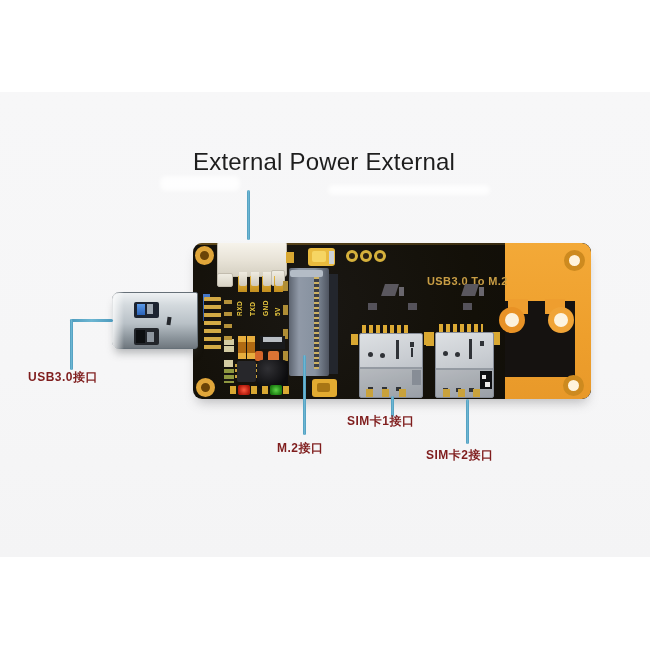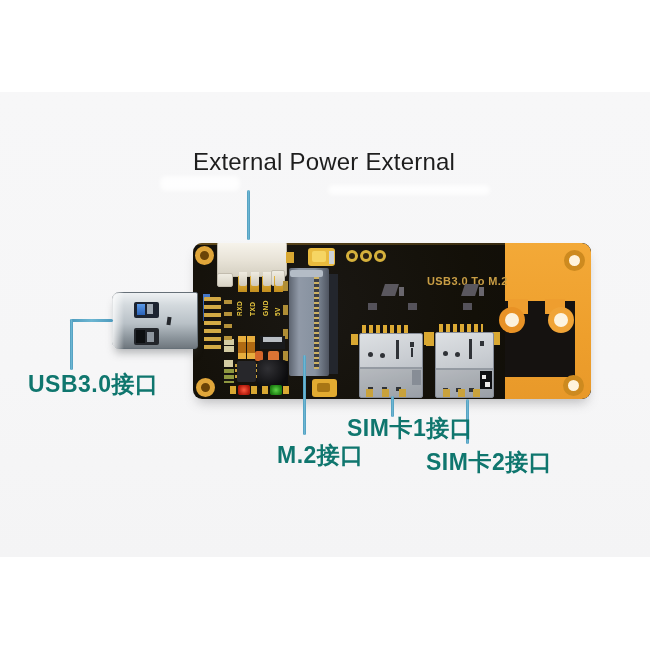--- a/index.html
+++ b/index.html
@@ -3,21 +3,21 @@
 <meta charset="utf-8">
 <style>
   html,body{margin:0;padding:0;}
   body{width:650px;height:650px;position:relative;background:#ffffff;overflow:hidden;
        font-family:"Liberation Sans","DejaVu Sans",sans-serif;}
   .abs{position:absolute;}
   
   #photo{left:0;top:92px;width:650px;height:465px;background:linear-gradient(180deg,#f7f7f8 0%,#f6f6f7 60%,#f4f4f5 100%);}
   
   .callout-line{background:linear-gradient(90deg,#4d9abd,#6cb6d2,#4d9abd);border-radius:2px;z-index:6;}
-  .cn-label{font-size:23px;font-weight:700;color:#0f766e;letter-spacing:.5px;z-index:6;white-space:nowrap;}
+  .cn-label{font-size:12px;font-weight:700;color:#7f1d1d;letter-spacing:.5px;z-index:6;white-space:nowrap;}
   #title{left:193px;top:148px;font-size:24px;font-weight:400;color:#1e1e1e;letter-spacing:.2px;z-index:6;white-space:nowrap;}
   .whiteout{background:rgba(255,255,255,.8);filter:blur(2px);border-radius:6px;z-index:5;}
   
   #board{left:193px;top:243px;width:398px;height:156px;background:radial-gradient(circle at 30% 40%,#1a1713 0%,#131008 55%,#0f0d0b 100%);
          border-radius:9px;z-index:2;box-shadow:0 7px 12px -4px rgba(90,90,95,.4);overflow:hidden;}
   #board::before{content:"";position:absolute;left:0;top:0;width:100%;height:2px;background:linear-gradient(90deg,rgba(160,120,40,.55),rgba(120,90,30,.25));}
   .ring{border-radius:50%;box-sizing:border-box;}
   
   #copper-base{left:312px;top:0;width:86px;height:156px;background:linear-gradient(180deg,#f3a938 0%,#ee9f2c 60%,#e8992a 100%);border-radius:0 9px 9px 0;}
   #copper-midblack{left:312px;top:58px;width:70px;height:76px;background:#151210;}

